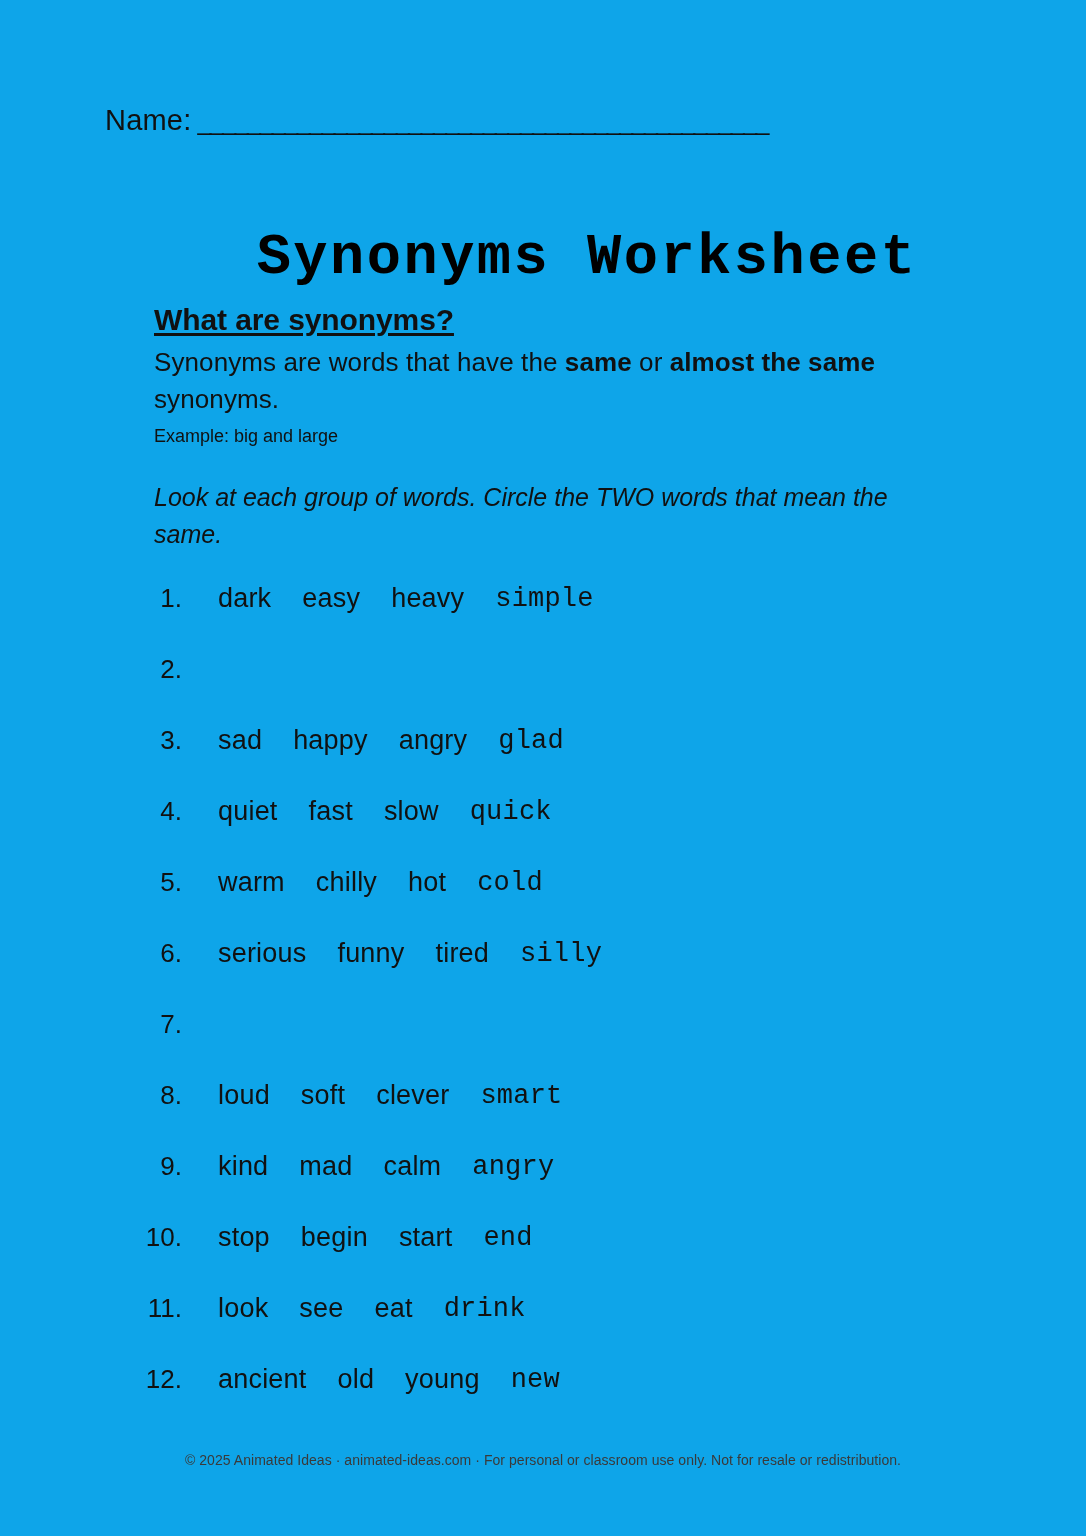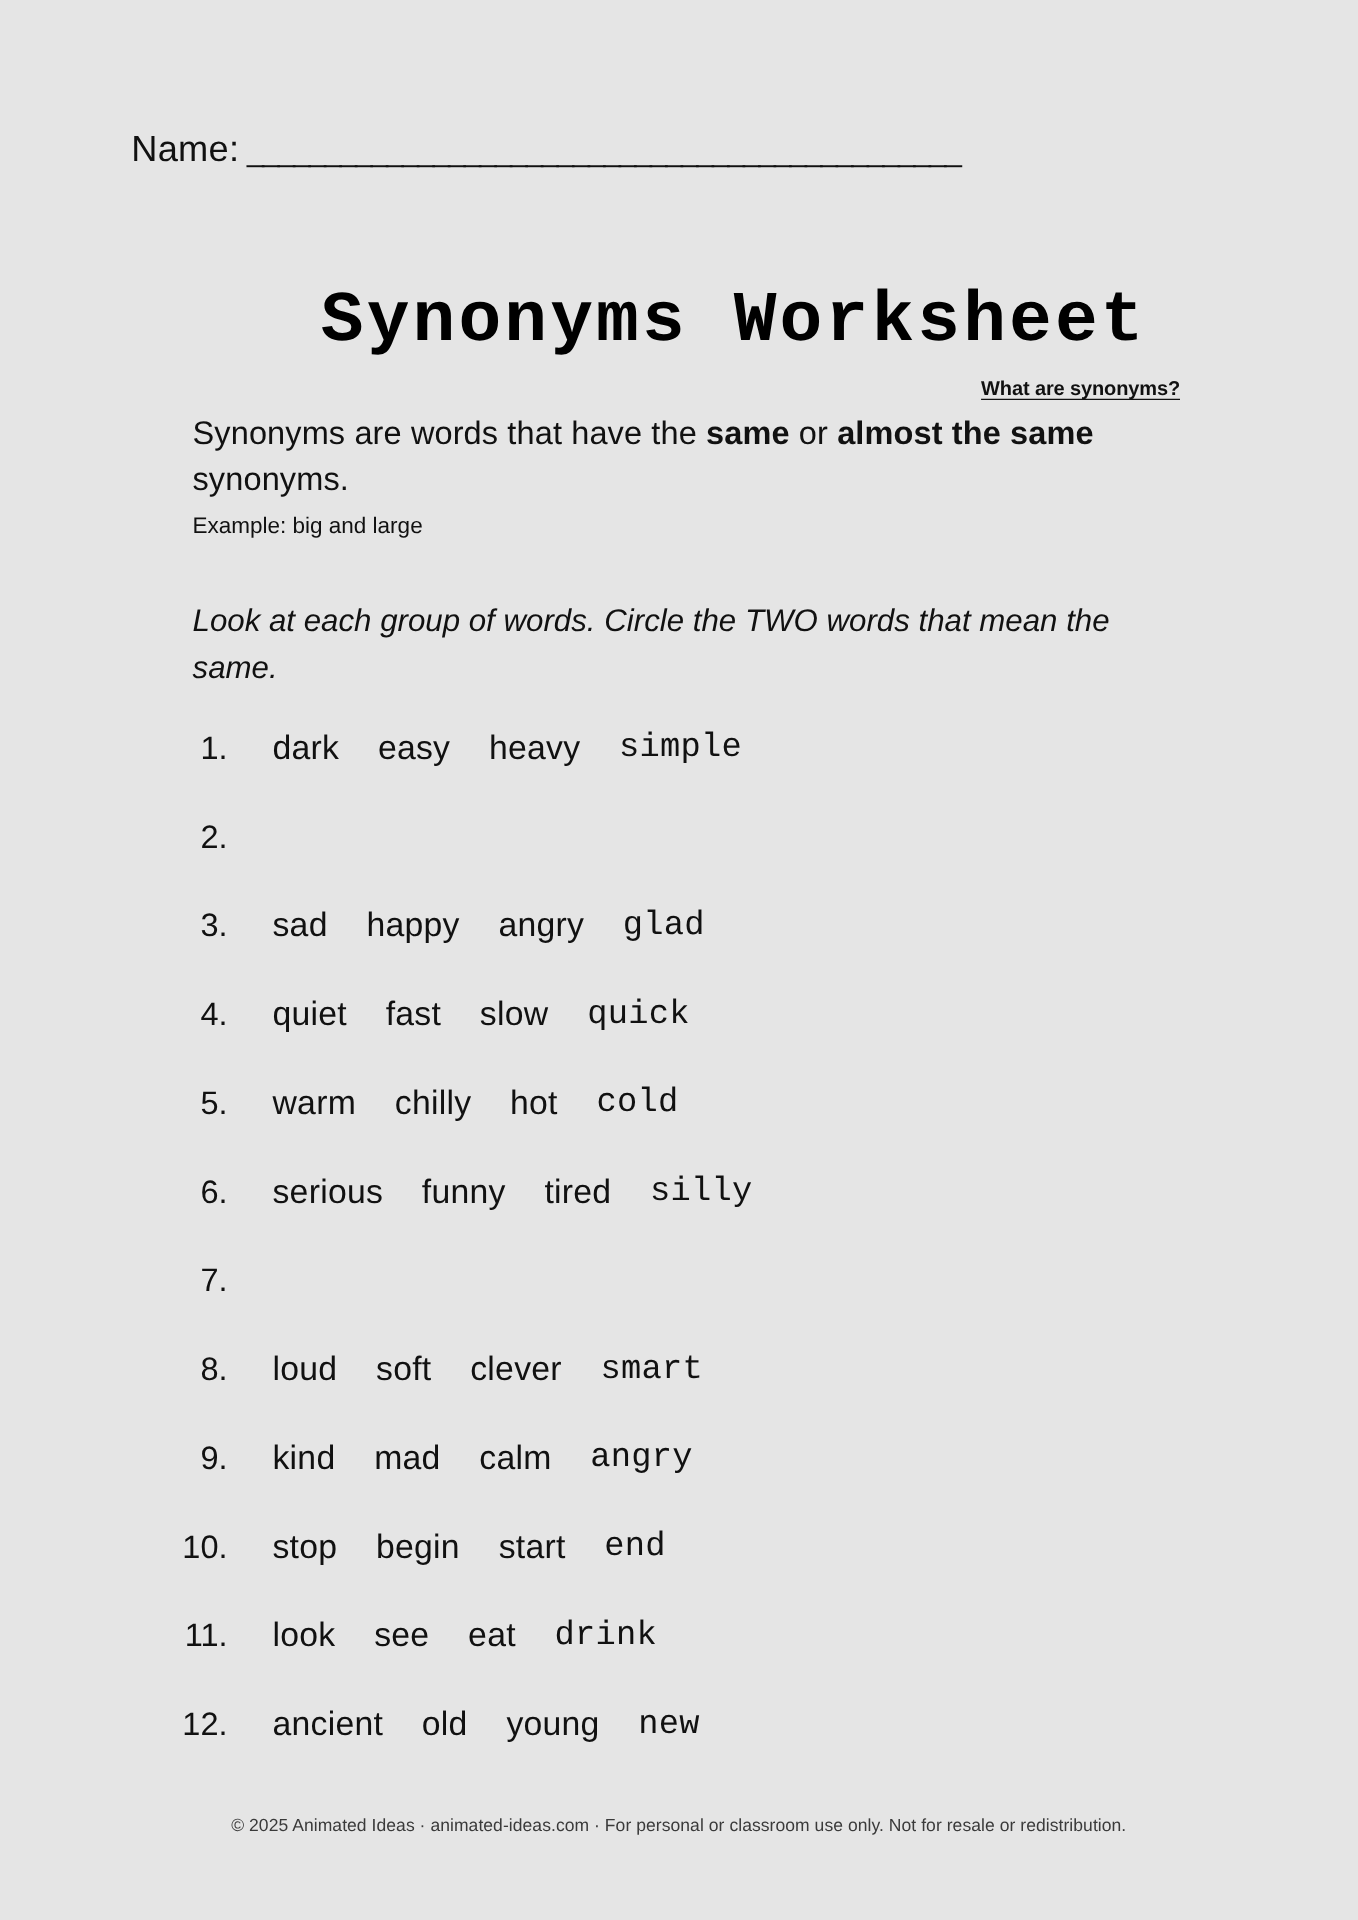--- a/index.html
+++ b/index.html
@@ -12,21 +12,21 @@
     height: 1536px;
     position: relative;
     font-family: "Liberation Sans", sans-serif;
     color: #1a1a1a;
     overflow: hidden;
   }
 
   .page {
     position: absolute;
     inset: 0;
-    background: #e5e5e5;
+    background: #0ea5e9;
   }
 
   
   .name-row {
     position: absolute;
     left: 105px;
     top: 104px;
     display: flex;
     align-items: baseline;
     width: 800px;
@@ -64,28 +64,27 @@
   }
 
   
   .intro {
     position: absolute;
     left: 154px;
     top: 303px;
     width: 790px;
   }
   .intro-heading {
-    font-size: 16px;
+    font-size: 30px;
     font-weight: bold;
     text-decoration: underline;
     text-underline-offset: 3px;
     color: #111;
     margin: 0 0 7px 0;
     letter-spacing: -0.1px;
-    text-align: right;
   }
   .intro-body {
     font-size: 26px;
     line-height: 37px;
     color: #111;
     margin: 0;
     letter-spacing: 0.1px;
   }
   .intro-body b { font-weight: bold; }
   .intro-example {

